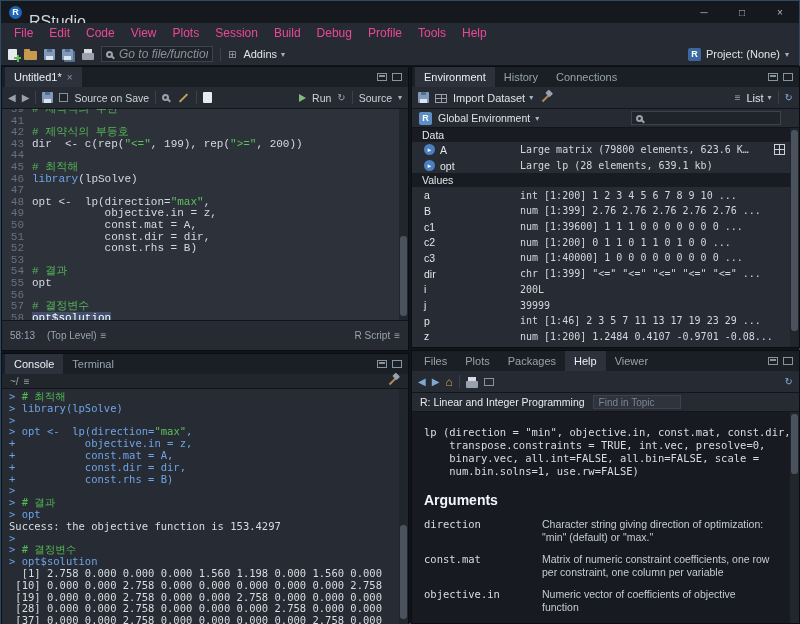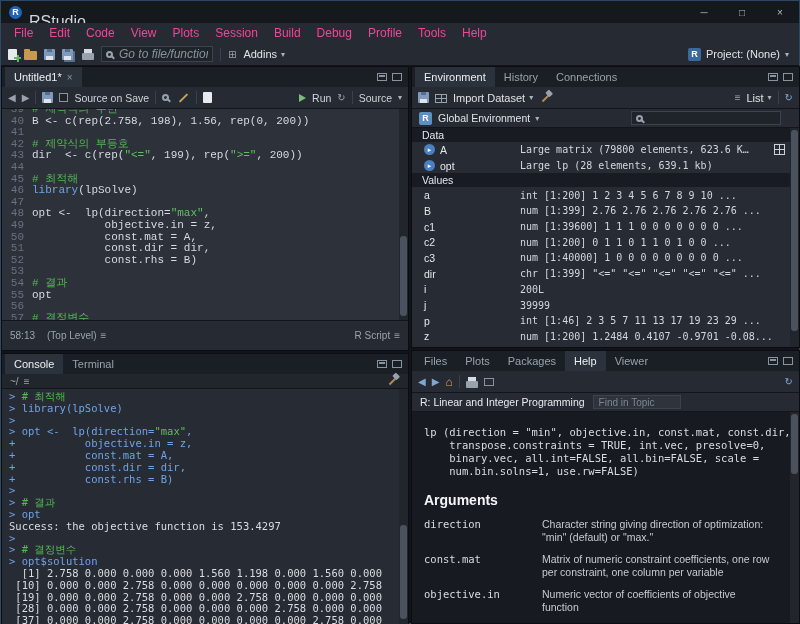--- a/index.html
+++ b/index.html
@@ -206,21 +206,20 @@
         <span>Run</span>
         <span class="glyph">↻</span>
         <span class="tsep"></span>
         <span>Source</span>
         <span class="dd">▾</span>
       </div>
     </div>
     <div id="code-area">
       <div id="src-lines">
           <div class="cl"><span class="ln">39</span><span class="lt"><span class="sg-com"># 제약식의 우변</span></span></div>
-          <div class="cl"><span class="ln">40</span><span class="lt"><span class="sg-txt">B &lt;- c(rep(2.758, 198), 1.56, rep(0, 200))</span></span></div>
           <div class="cl"><span class="ln">41</span><span class="lt"> </span></div>
           <div class="cl"><span class="ln">42</span><span class="lt"><span class="sg-com"># 제약식의 부등호</span></span></div>
           <div class="cl"><span class="ln">43</span><span class="lt"><span class="sg-txt">dir  &lt;- c(rep(</span><span class="sg-str">"&lt;="</span><span class="sg-txt">, 199), rep(</span><span class="sg-str">"&gt;="</span><span class="sg-txt">, 200))</span></span></div>
           <div class="cl"><span class="ln">44</span><span class="lt"> </span></div>
           <div class="cl"><span class="ln">45</span><span class="lt"><span class="sg-com"># 최적해</span></span></div>
           <div class="cl"><span class="ln">46</span><span class="lt"><span class="sg-fun">library</span><span class="sg-txt">(lpSolve)</span></span></div>
           <div class="cl"><span class="ln">47</span><span class="lt"> </span></div>
           <div class="cl"><span class="ln">48</span><span class="lt"><span class="sg-txt">opt &lt;-  lp(direction=</span><span class="sg-str">"max"</span><span class="sg-txt">,</span></span></div>
           <div class="cl"><span class="ln">49</span><span class="lt"><span class="sg-txt">           objective.in = z,</span></span></div>
           <div class="cl"><span class="ln">50</span><span class="lt"><span class="sg-txt">           const.mat = A,</span></span></div>

